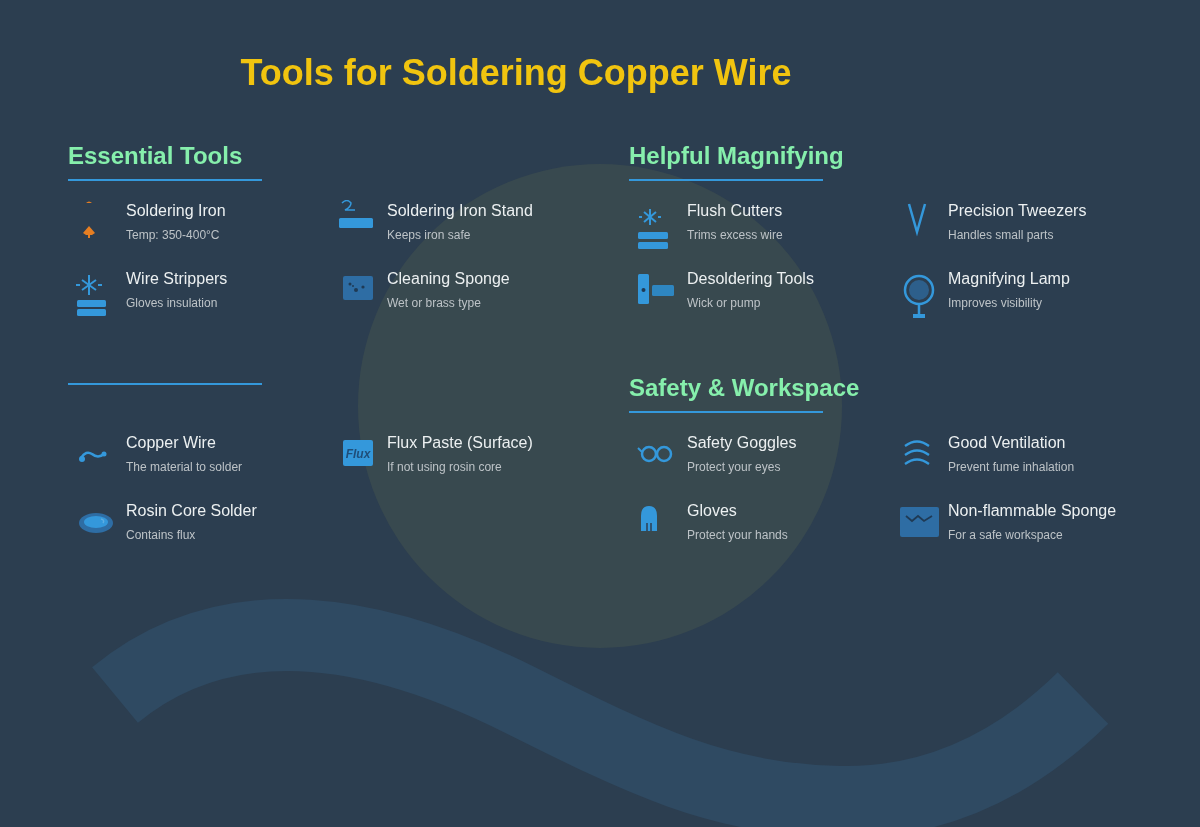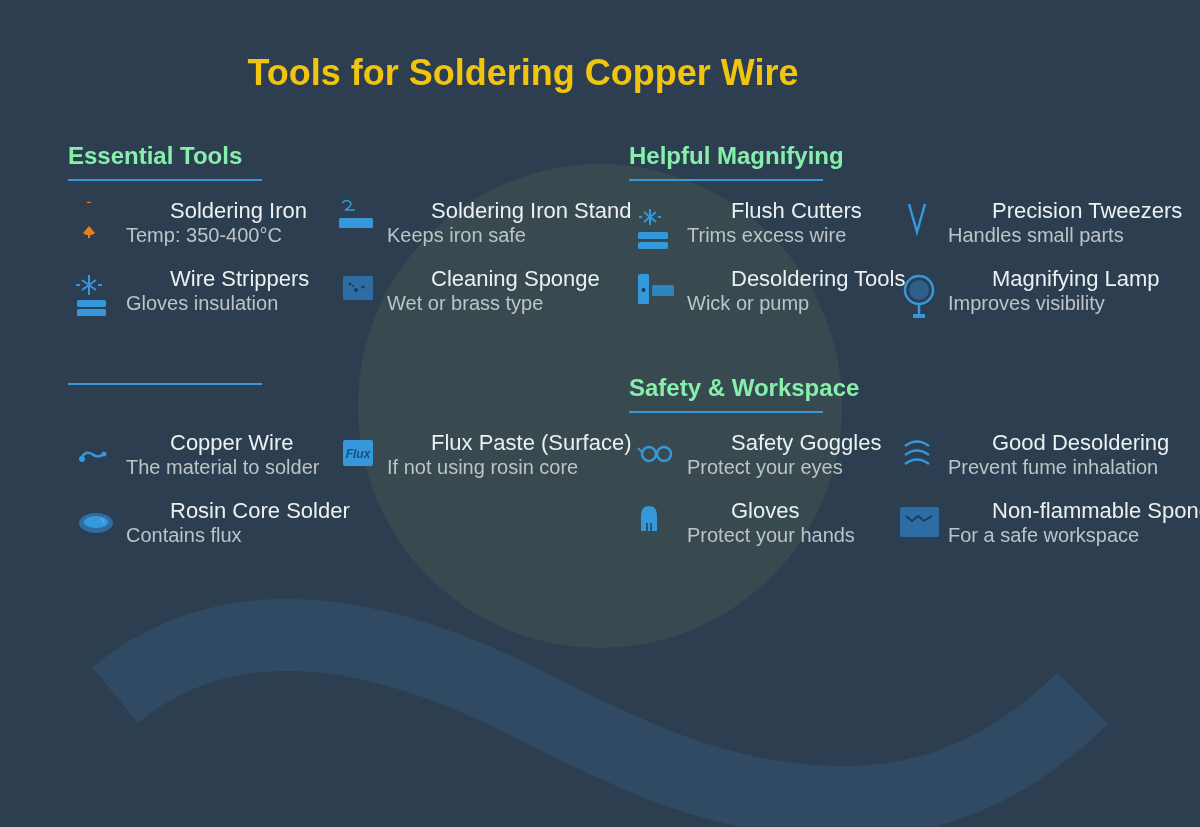--- a/index.html
+++ b/index.html
@@ -4,40 +4,39 @@
 <style>
   html, body { margin: 0; padding: 0; }
   body {
     width: 1200px; height: 827px; overflow: hidden; position: relative;
     background: #2c3e50;
     font-family: "Liberation Sans", sans-serif;
   }
   .bg-svg { position: absolute; left: 0; top: 0; width: 1200px; height: 827px; z-index: 0; }
   .title {
     position: absolute; left: 0; top: 52px; width: 1032px; text-align: center;
-    color: #f1c40f; font-weight: bold; font-size: 36px; z-index: 1; padding-left: 7px;
+    color: #f1c40f; font-weight: bold; font-size: 36px; z-index: 1;
   }
   .section { position: absolute; z-index: 1; }
   .section-heading {
     color: #86efac; font-weight: bold; font-size: 24px; margin: 0;
     line-height: 28px;
   }
   .section-underline {
     width: 194px; height: 2px; background: #3498db; margin-top: 9px;
   }
   .item { position: absolute; width: 260px; height: 50px; }
   .item .icon { position: absolute; left: 0; top: 0; width: 50px; height: 50px; font-style: italic; }
   .item .icon svg { width: 50px; height: 50px; display: block; }
   .item .name {
-    position: absolute; left: 58px; top: 0; color: #ecf0f1; font-size: 22px; white-space: nowrap;
+    position: absolute; left: 58px; top: 0; color: #ecf0f1; font-size: 16px; white-space: nowrap;
     line-height: 22px;
-    margin-left: 44px;
   }
   .item .desc {
-    position: absolute; left: 58px; top: 26px; color: #bdc3c7; font-size: 20px; white-space: nowrap;
+    position: absolute; left: 58px; top: 26px; color: #bdc3c7; font-size: 12px; white-space: nowrap;
     line-height: 18px;
   }
 </style>
 </head>
 <body>
 
 <svg class="bg-svg" viewBox="0 0 1200 827">
   <circle cx="600" cy="406" r="242" fill="#3a4a4f" fill-opacity="0.9"></circle>
   <path d="M 115 695 C 230 600, 380 630, 520 700 C 640 760, 720 800, 840 802 C 940 804, 1020 760, 1083 698" fill="none" stroke="#2f4a62" stroke-width="72"></path>
 </svg>
@@ -220,21 +219,21 @@
 <div class="item" style="left:890px; top:432px;">
   <div class="icon">
     <svg viewBox="0 0 50 50">
       <g fill="none" stroke="#3498db" stroke-width="2.2">
         <path d="M15 14 Q27 5 39 14"></path>
         <path d="M15 23 Q27 14 39 23"></path>
         <path d="M15 32 Q27 23 39 32"></path>
       </g>
     </svg>
   </div>
-  <div class="name">Good Desoldering</div>
+  <div class="name">Good Ventilation</div>
   <div class="desc">Prevent fume inhalation</div>
 </div>
 
 <div class="item" style="left:629px; top:500px;">
   <div class="icon">
     <svg viewBox="0 0 50 50">
       <path d="M12 31 L12 16 Q12 6 20 6 Q28 6 28 16 L28 31 Z" fill="#3498db"></path>
       <line x1="18" y1="23" x2="18" y2="31" stroke="#2c3e50" stroke-width="1.5"></line>
       <line x1="22" y1="23" x2="22" y2="31" stroke="#2c3e50" stroke-width="1.5"></line>
     </svg>

